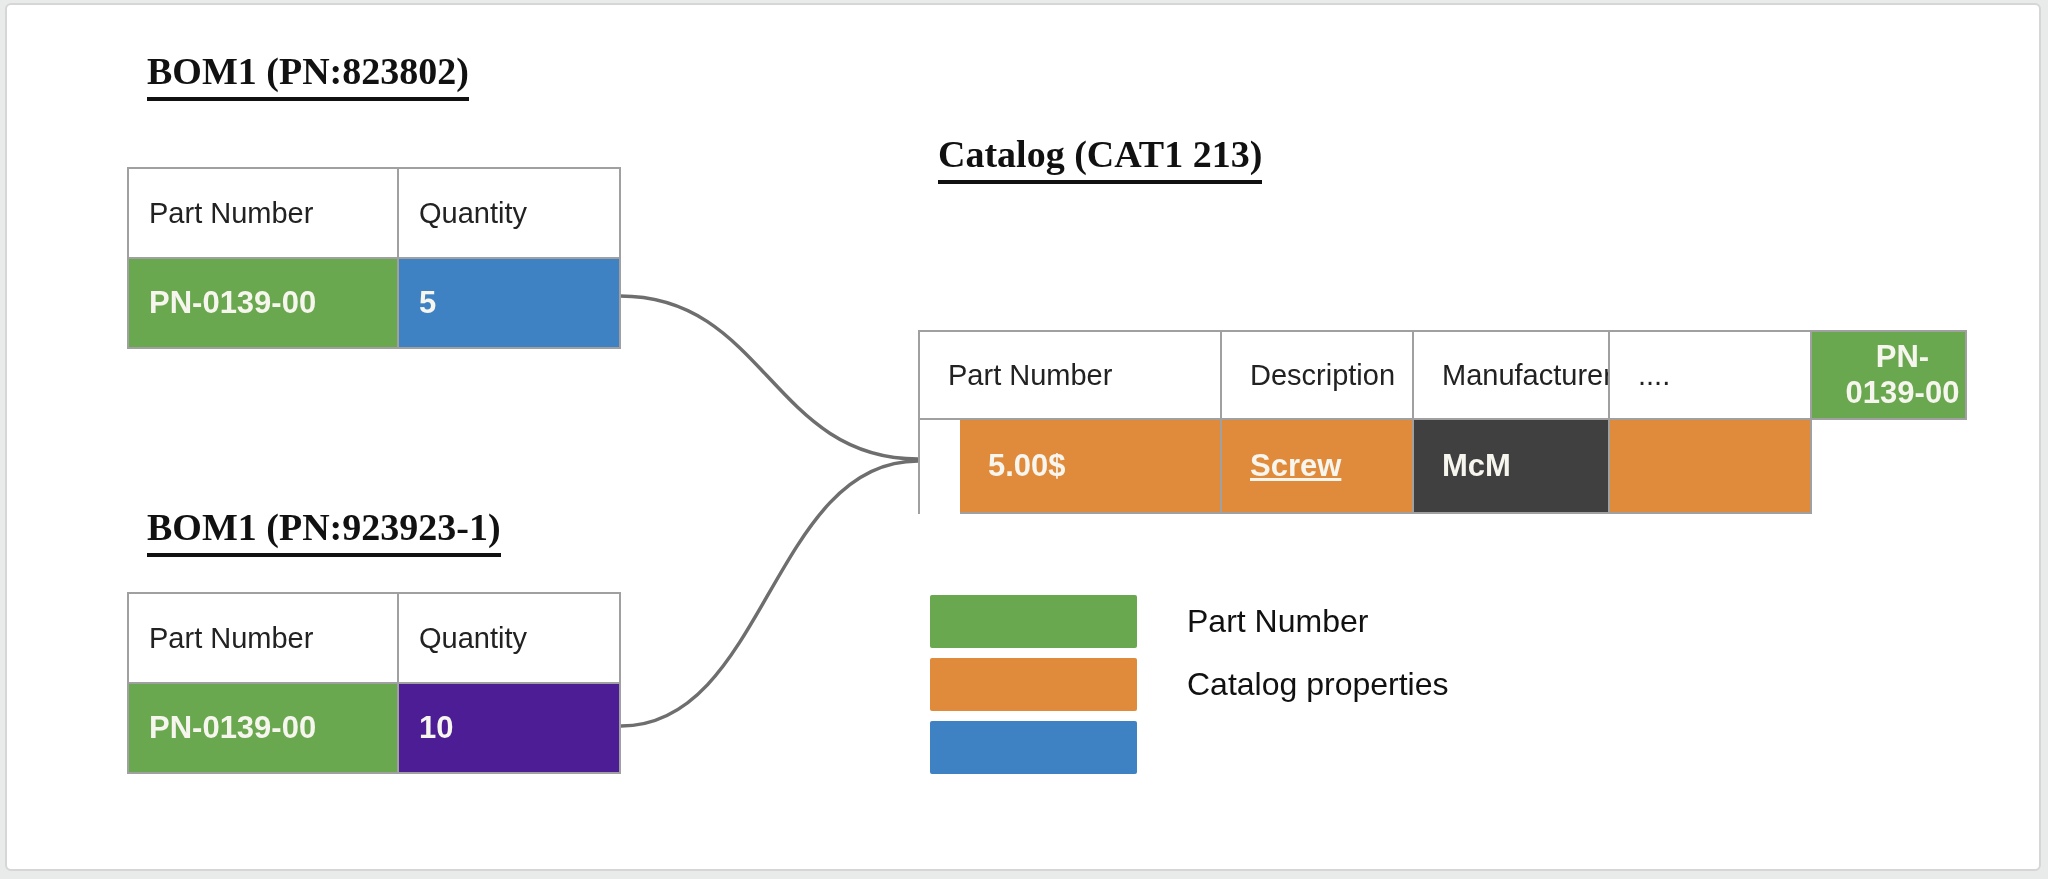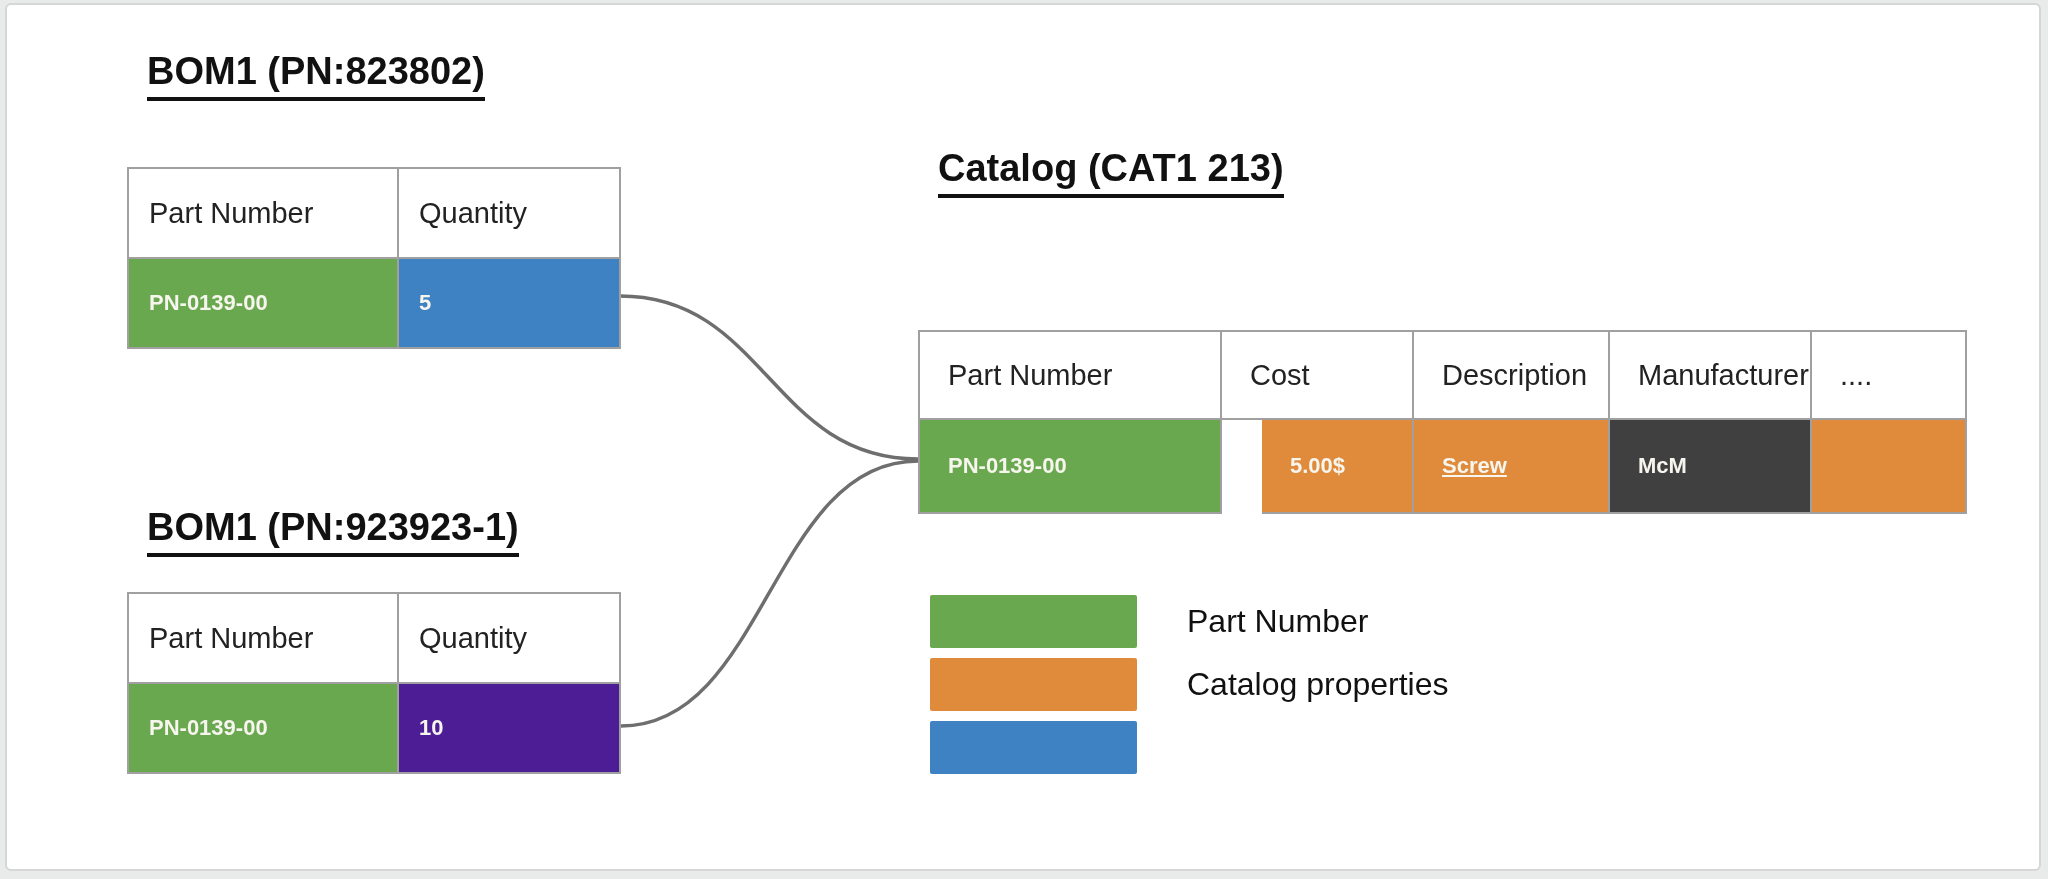--- a/index.html
+++ b/index.html
@@ -2,26 +2,26 @@
 <html><head>
 <meta charset="utf-8">
 <style>
   html,body{margin:0;padding:0;background:#e9eaea;font-family:"Liberation Sans",sans-serif;}
   .canvas{position:relative;width:2048px;height:879px;background:#e9eaea;overflow:hidden;}
   .card{position:absolute;left:5px;top:3px;width:2032px;height:864px;background:#ffffff;
         border:2px solid #d6d6d6;border-radius:6px;z-index:0;}
   .connectors{position:absolute;left:0;top:0;width:2048px;height:879px;z-index:1;pointer-events:none;}
   .abs{position:absolute;z-index:2;}
   .section-title{font-weight:bold;font-size:38px;color:#111;line-height:1.15;}
-  .section-title span{display:inline-block;border-bottom:4px solid #111;padding-bottom:3px;}
+  .section-title span{display:inline-block;border-bottom:4px solid #111;padding-bottom:3px;font-family:Liberation Serif, serif;}
   .tbl{display:grid;border-top:2px solid #a0a0a0;border-left:2px solid #a0a0a0;z-index:2;position:absolute;background:#fff;}
   .cell{border-right:2px solid #a0a0a0;border-bottom:2px solid #a0a0a0;display:flex;align-items:center;
         padding-left:20px;box-sizing:border-box;overflow:hidden;}
   .hcell{background:#ffffff;color:#222;font-size:29px;}
-  .dcell{color:#f6f5ee;font-weight:bold;font-size:22px;text-align:center;}
+  .dcell{color:#f6f5ee;font-weight:bold;font-size:31px;text-align:center;}
   .bom-grid{grid-template-columns:270px 222px;grid-template-rows:90px 90px;}
   .cat-grid{grid-template-columns:302px 192px 196px 202px 155px;grid-template-rows:88px 94px;}
   .cat-grid .cell{padding-left:28px;}
   .legend{display:flex;flex-direction:column;gap:10px;}
   .legend-row{display:flex;align-items:center;height:53px;}
   .legend-swatch{width:207px;height:53px;border-radius:2px;}
   .legend-label{margin-left:50px;font-size:32px;color:#111;line-height:53px;white-space:nowrap;}
 </style>
 </head>
 <body>
@@ -50,27 +50,26 @@
     <span>BOM1 (PN:923923-1)</span>
   </div>
 
   <div class="tbl bom-grid" style="left:127px;top:592px;">
     <div class="cell hcell">Part Number</div>
     <div class="cell hcell">Quantity</div>
     <div class="cell dcell" style="background: rgb(106, 168, 79);">PN-0139-00</div>
     <div class="cell dcell" style="background: #4c1d95;">10</div>
   </div>
 
-  <div class="abs section-title" style="left:938px;top:147px;">
+  <div class="abs section-title" style="left:938px;top:133px;">
     <span>Catalog (CAT1 213)</span>
   </div>
 
   <div class="tbl cat-grid" style="left:918px;top:330px;">
     <div class="cell hcell">Part Number</div>
-    <div class="cell hcell">Cost</div>
     <div class="cell hcell">Description</div>
     <div class="cell hcell">Manufacturer</div>
     <div class="cell hcell">....</div>
     <div class="cell dcell" style="background: rgb(106, 168, 79);">PN-0139-00</div>
     <div class="cell dcell" style="background: rgb(224, 139, 59); margin-left: 40px;">5.00$</div>
     <div class="cell dcell" style="background: rgb(224, 139, 59); text-decoration: underline;">Screw</div>
     <div class="cell dcell" style="background: #404040;">McM</div>
     <div class="cell dcell" style="background: rgb(224, 139, 59);"></div>
   </div>
 

